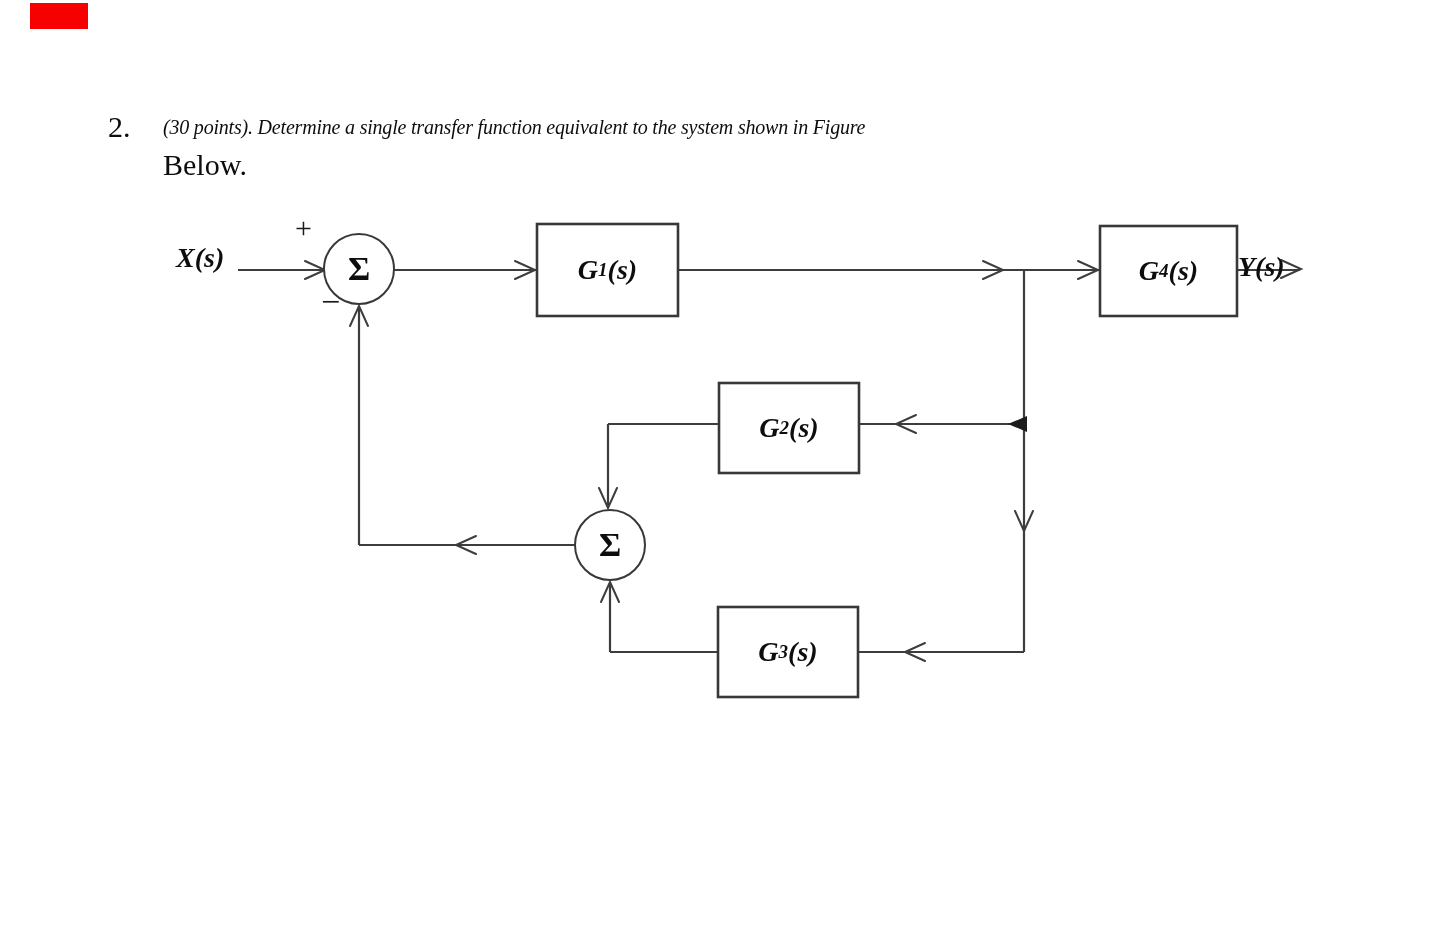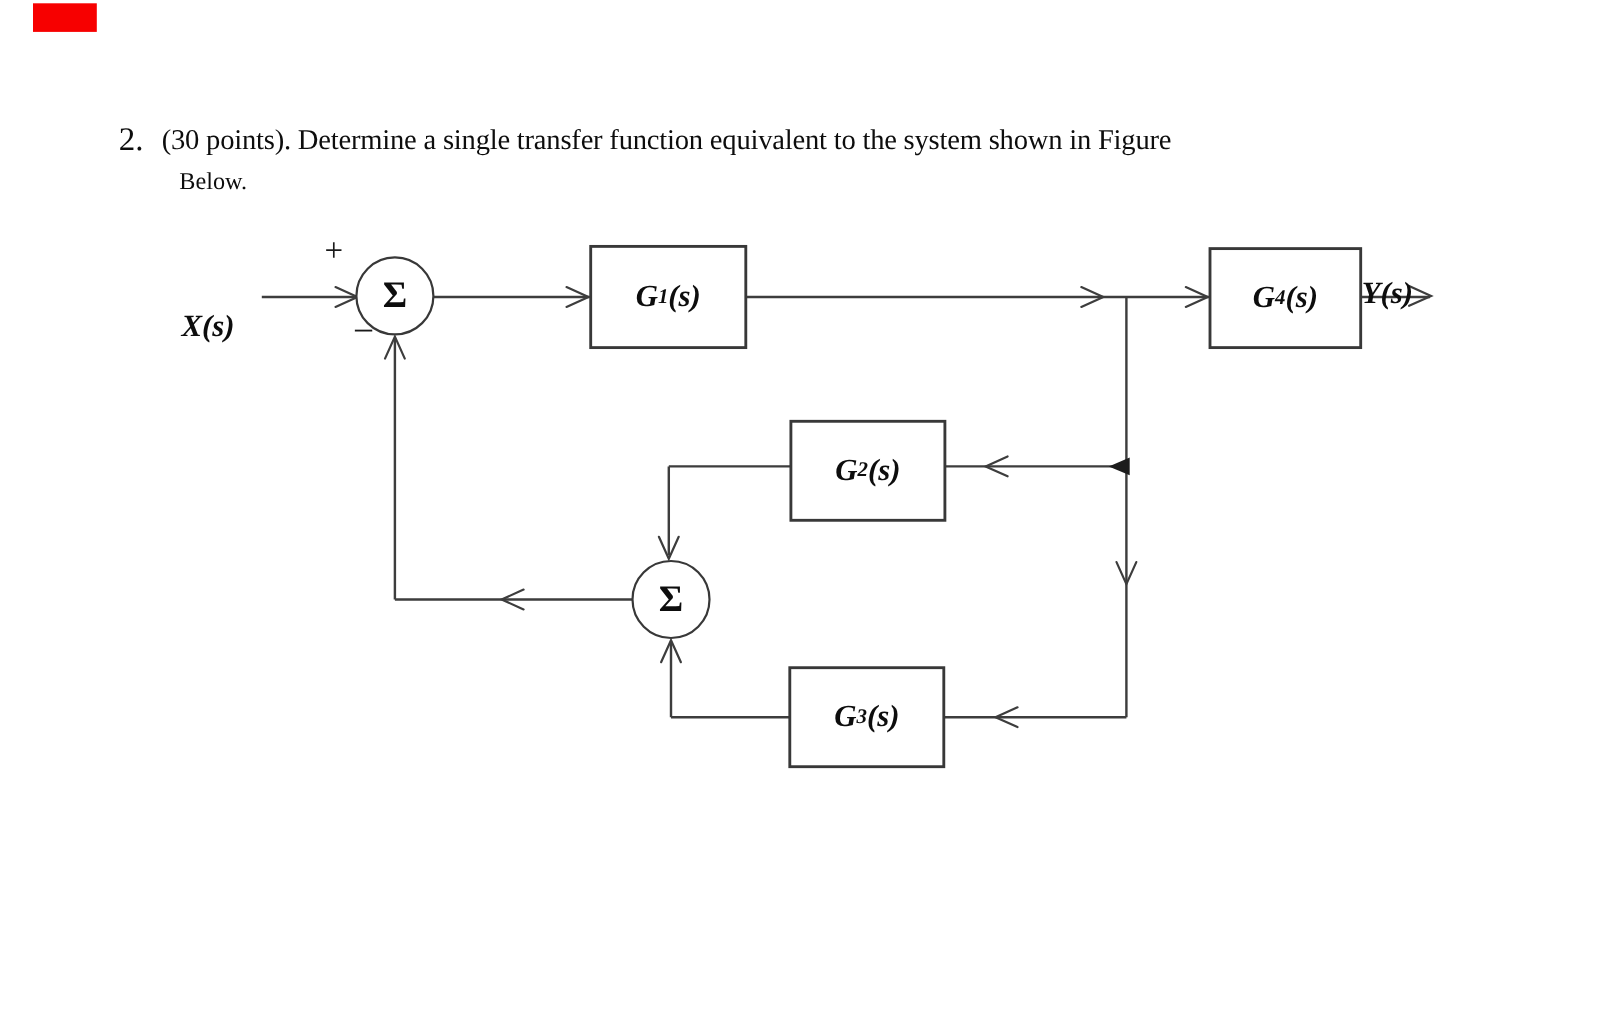--- a/index.html
+++ b/index.html
@@ -3,25 +3,25 @@
 <meta charset="utf-8">
 <style>
   html,body{margin:0;padding:0;background:#fff;}
   .canvas{
     position:relative;width:1455px;height:931px;background:#ffffff;
     font-family:"Liberation Serif", serif;color:#0d0d0d;overflow:hidden;
   }
   .abs{position:absolute;}
   .red-mark{left:30px;top:3px;width:58px;height:26px;background:#f70000;}
   .heading-number{left:108px;top:110px;font-size:30px;line-height:34px;white-space:nowrap;}
-  .heading-line1{left:147px;top:110px;font-size:26px;line-height:34px;white-space:nowrap;letter-spacing:-0.2px;}
-  .heading-line2{left:163px;top:148px;font-size:22px;line-height:34px;white-space:nowrap;}
+  .heading-line1{left:163px;top:110px;font-size:20px;line-height:34px;white-space:nowrap;letter-spacing:-0.2px;font-style:italic;}
+  .heading-line2{left:163px;top:148px;font-size:30px;line-height:34px;white-space:nowrap;}
   .diagram-svg{left:0;top:0;width:1455px;height:931px;}
   .io-label{font-size:28px;font-weight:bold;font-style:italic;white-space:nowrap;}
-  .x-label{left:165px;top:242px;margin-top:39px;}
+  .x-label{left:176px;top:242px;}
   .y-label{left:1238px;top:251px;}
   .block-label{display:flex;align-items:center;justify-content:center;
     font-size:28px;font-weight:bold;font-style:italic;}
   .block-label sub{font-size:68%;line-height:0;}
   .g1-label{left:537px;top:224px;width:141px;height:92px;}
   .g2-label{left:719px;top:383px;width:140px;height:90px;}
   .g3-label{left:718px;top:607px;width:140px;height:90px;}
   .g4-label{left:1100px;top:226px;width:137px;height:90px;}
   .sigma-label{display:flex;align-items:center;justify-content:center;
     font-size:34px;font-weight:600;}

